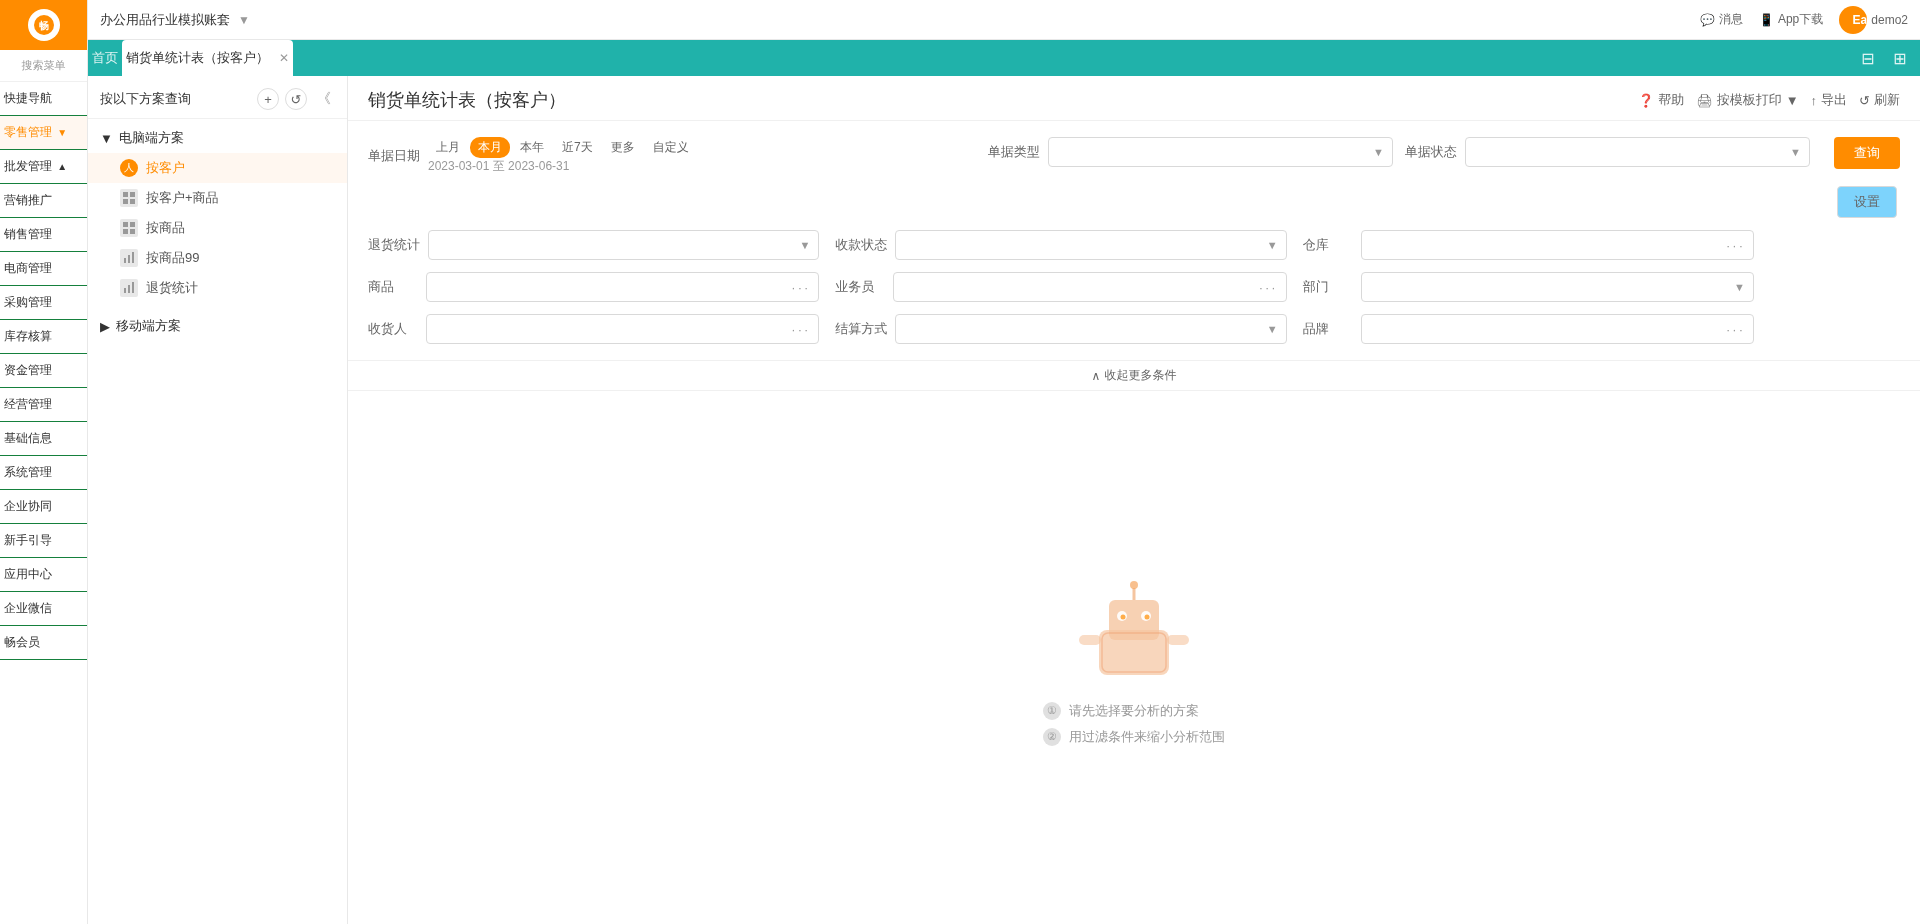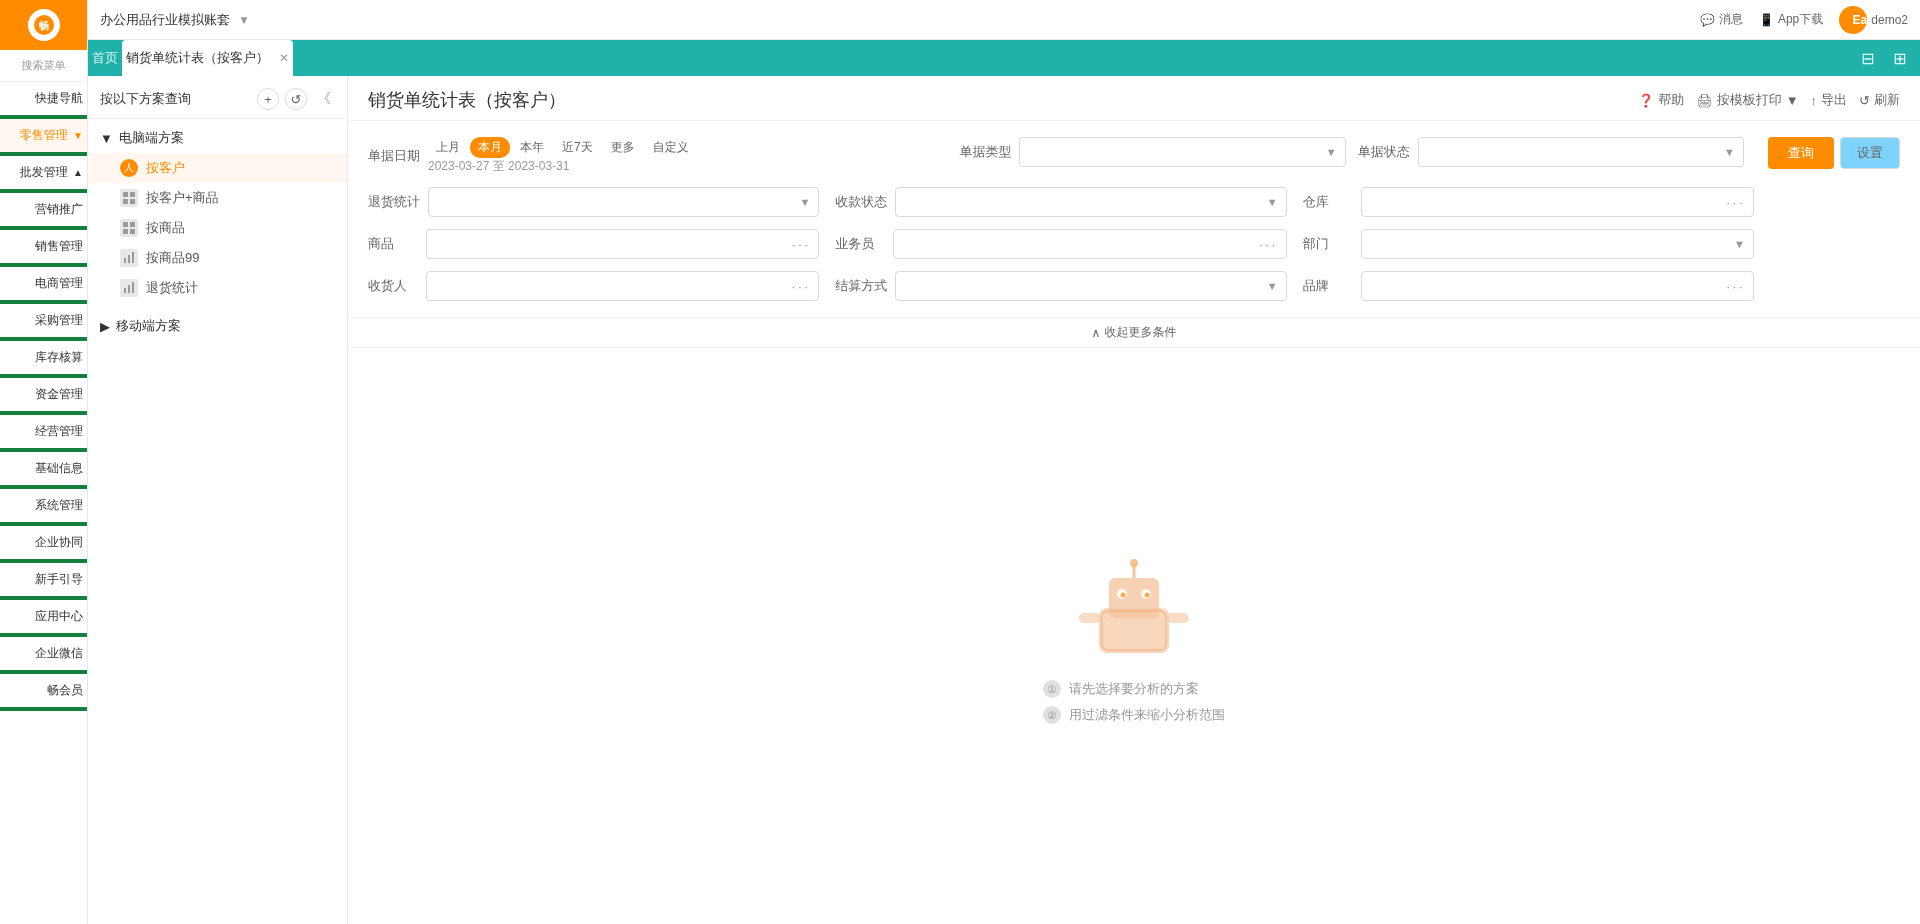--- a/index.html
+++ b/index.html
@@ -36,25 +36,25 @@
     .sidebar-search {
       padding: 8px 6px;
       border-bottom: 1px solid #f0f0f0;
       text-align: center;
       color: #666;
       font-size: 12px;
       cursor: pointer;
     }
     .sidebar-nav-item {
       padding: 8px 4px;
-      text-align: right;
+      text-align: left;
       font-size: 12px;
       color: #333;
       cursor: pointer;
-      border-bottom: 4px solid #15803d;
+      border-bottom: 1px solid #15803d;
     }
     .sidebar-nav-item.active { color: #ff8c00; background: #fff7f0; }
     .sidebar-nav-item .nav-arrow {
       font-size: 10px;
       margin-left: 2px;
     }
 
     
     .main-area {
       flex: 1;
@@ -401,23 +401,24 @@
       border-radius: 4px;
       padding: 0 16px;
       height: 32px;
       font-size: 13px;
       cursor: pointer;
       display: flex;
       align-items: center;
     }
     .btn-group {
       display: flex;
-      flex-direction: row;
-      gap: 6px;
+      flex-direction: column;
+      gap: 17px;
       margin-left: 12px;
+      align-items: center;
     }
 
     
     .empty-state {
       flex: 1;
       display: flex;
       flex-direction: column;
       align-items: center;
       justify-content: center;
       gap: 12px;
@@ -682,21 +683,21 @@
             <span class="filter-label">单据日期</span>
             <div style="flex:1;">
               <div class="date-tabs">
                 <span class="date-tab">上月</span>
                 <span class="date-tab active">本月</span>
                 <span class="date-tab">本年</span>
                 <span class="date-tab">近7天</span>
                 <span class="date-tab">更多</span>
                 <span class="date-tab">自定义</span>
               </div>
-              <div class="date-range-text">2023-03-27 至 2023-03-31</div>
+              <div class="date-range-text">2023-03-01 至 2023-06-31</div>
             </div>
           </div>
 
           <div style="display:flex;align-items:center;flex:1;">
             <span class="filter-label">单据类型</span>
             <div class="filter-control">
               <span class="fc-text"></span>
               <span class="fc-arrow">▼</span>
             </div>
           </div>

